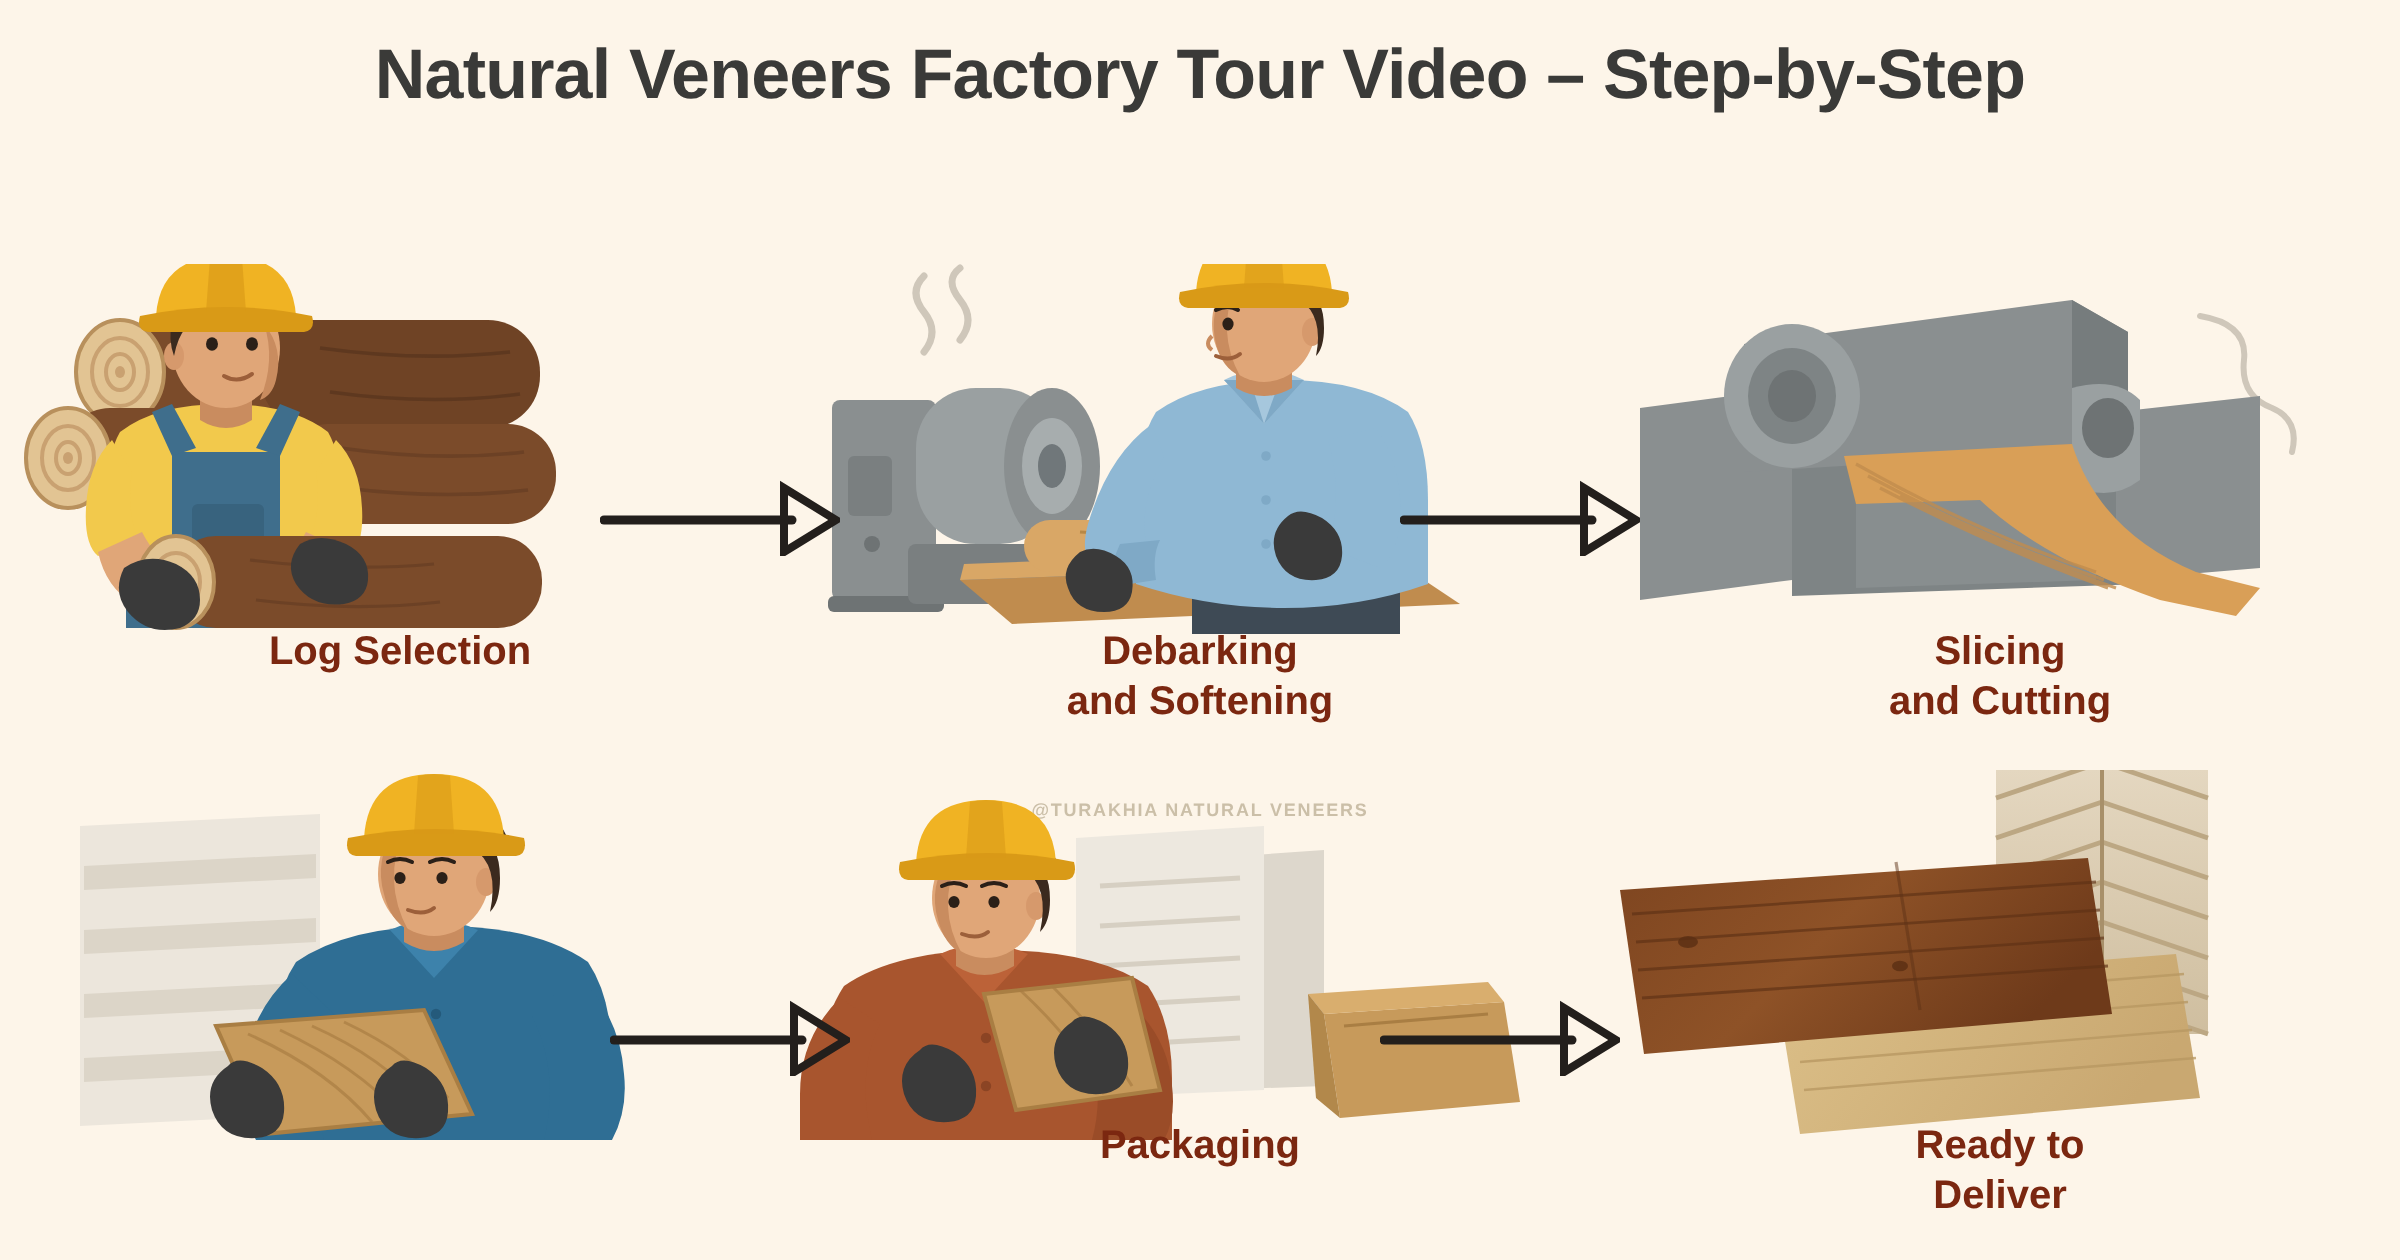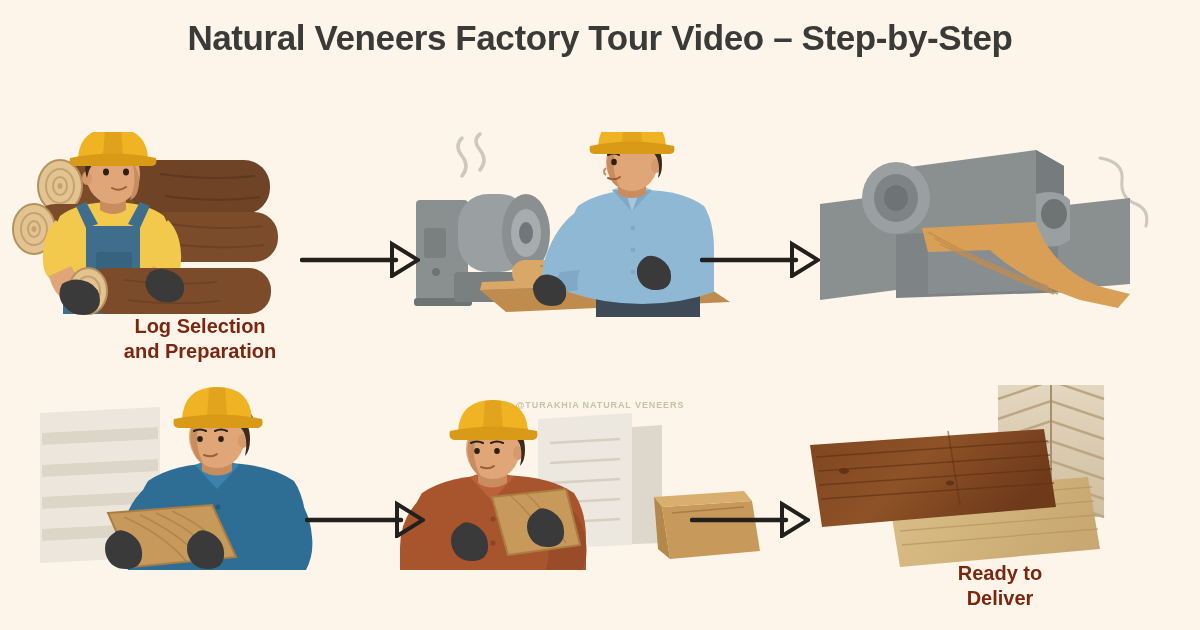--- a/index.html
+++ b/index.html
@@ -141,21 +141,20 @@
           <path d="M125 148 q48 6 92 2 M128 168 q48 6 92 1" stroke="#5E3720" stroke-width="1.6" fill="none" opacity=".5"></path>
         </g>
 
         <g fill="#3A3A3A">
           <path d="M62 152 q-6 12 2 22 q10 12 26 8 q10 -4 10 -14 q0 -12 -12 -18 q-14 -6 -26 2 Z"></path>
           <path d="M150 140 q-8 10 -2 20 q8 12 24 10 q11 -2 12 -12 q1 -12 -11 -18 q-13 -6 -23 0 Z"></path>
         </g>
       </svg>
       <div class="caption">
         <span>Log Selection</span><br>
-        <span>and Preparation</span>
       </div>
     </div>
 
     <div class="cell cell-2">
       <svg class="art" viewBox="0 0 400 185">
 
         <g stroke="#CFC7BA" stroke-width="3.5" fill="none" stroke-linecap="round">
           <path d="M62 44 q8 -10 0 -20 q-8 -10 0 -18"></path>
           <path d="M80 38 q8 -10 0 -20 q-8 -10 0 -16"></path>
         </g>
@@ -216,20 +215,24 @@
           <path d="M224 -15 q8 -2 16 0 l2 27 l-20 0 Z" fill="#D99A17" opacity=".6"></path>
 
           <path d="M288 82 q14 20 12 48 q-2 16 -10 22 l-26 -10 q8 -26 0 -54 Z" fill="#8FB8D4"></path>
         </g>
 
         <g fill="#3A3A3A">
           <path d="M140 144 q-10 8 -6 18 q4 12 18 12 q12 0 14 -10 q2 -12 -8 -18 q-10 -6 -18 -2 Z"></path>
           <path d="M244 126 q-10 8 -6 20 q5 13 20 12 q12 -1 13 -12 q1 -12 -10 -19 q-11 -6 -17 -1 Z"></path>
         </g>
       </svg>
+      <div class="caption">
+        <span>Debarking</span><br>
+        <span>and Softening</span>
+      </div>
     </div>
 
     <div class="cell cell-3">
       <svg class="art" viewBox="0 0 400 185">
 
         <path d="M300 26 q24 4 22 22 q-2 18 14 24 q14 6 10 22" stroke="#CFC7BA" stroke-width="3" fill="none" stroke-linecap="round"></path>
 
         <path d="M20 72 L96 62 L96 158 L20 168 Z" fill="#8A8F90"></path>
         <path d="M96 62 L128 66 L128 162 L96 158 Z" fill="#767C7D"></path>
 
@@ -244,20 +247,24 @@
         <ellipse cx="96" cy="66" rx="34" ry="36" fill="#9AA0A1"></ellipse>
         <ellipse cx="96" cy="66" rx="22" ry="24" fill="#7E8485"></ellipse>
         <ellipse cx="96" cy="66" rx="12" ry="13" fill="#6E7374"></ellipse>
 
         <path d="M236 62 q22 -6 34 6 l0 40 q-16 12 -34 2 Z" fill="#9AA0A1"></path>
         <ellipse cx="254" cy="82" rx="13" ry="15" fill="#6E7374"></ellipse>
 
         <path d="M122 96 L236 90 Q250 134 298 154 L330 162 L318 176 L280 168 Q222 148 190 118 L128 120 Z" fill="#D99F57"></path>
         <path d="M128 100 q60 34 120 54 M134 106 q60 32 118 52 M140 112 q58 30 114 50 M150 116 q56 28 108 46" stroke="#C08C4E" stroke-width="1.6" fill="none" opacity=".8"></path>
       </svg>
+      <div class="caption">
+        <span>Slicing</span><br>
+        <span>and Cutting</span>
+      </div>
     </div>
   </div>
 
   <div class="row row-bottom">
 
     <div class="cell cell-1">
       <svg class="art" viewBox="0 0 400 185">
 
         <g>
           <path d="M40 28 L160 22 L160 172 L40 178 Z" fill="#ECE6DC"></path>
@@ -359,20 +366,23 @@
         <g>
           <path d="M92 112 L166 104 L180 160 L108 170 Z" fill="#C79A5B" stroke="#A97E43" stroke-width="2"></path>
           <path d="M110 110 q28 26 42 52 M126 108 q26 26 40 50" stroke="#A97E43" stroke-width="1.5" fill="none" opacity=".7"></path>
         </g>
 
         <g fill="#3A3A3A">
           <path d="M60 140 q-12 8 -8 22 q5 15 22 14 q13 -1 14 -13 q1 -14 -11 -22 q-12 -7 -17 -1 Z"></path>
           <path d="M136 126 q-12 8 -8 22 q5 15 22 14 q13 -1 14 -13 q1 -14 -11 -22 q-12 -7 -17 -1 Z"></path>
         </g>
       </svg>
+      <div class="caption">
+        <span>Packaging</span>
+      </div>
     </div>
 
     <div class="cell cell-3">
       <svg class="art" viewBox="0 0 400 185">
         <defs>
           <linearGradient id="chev" x1="0" y1="0" x2="0" y2="1">
             <stop offset="0" stop-color="#E4D7C0"></stop>
               <stop offset="1" stop-color="#CFBE9F"></stop>
           </linearGradient>
           <linearGradient id="walnutg" x1="0" y1="0" x2="1" y2="0.4">

